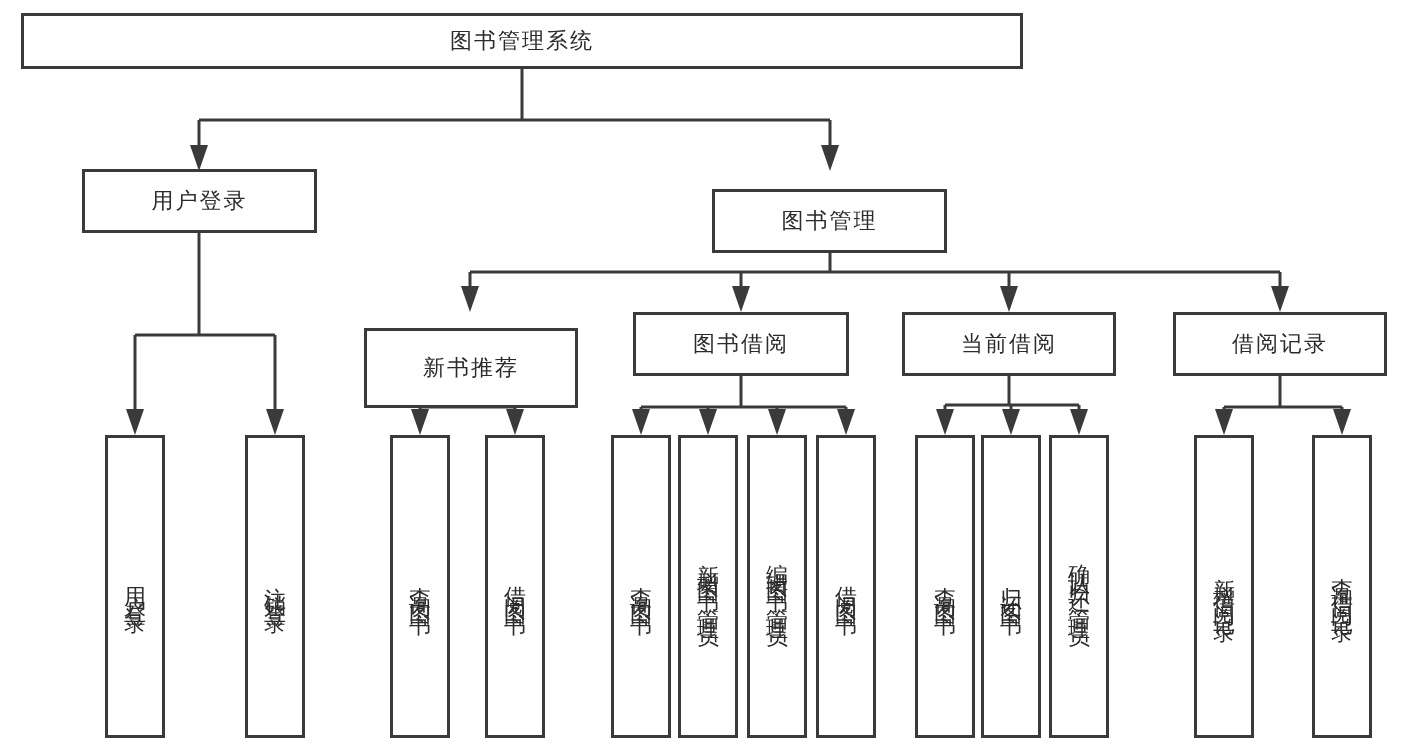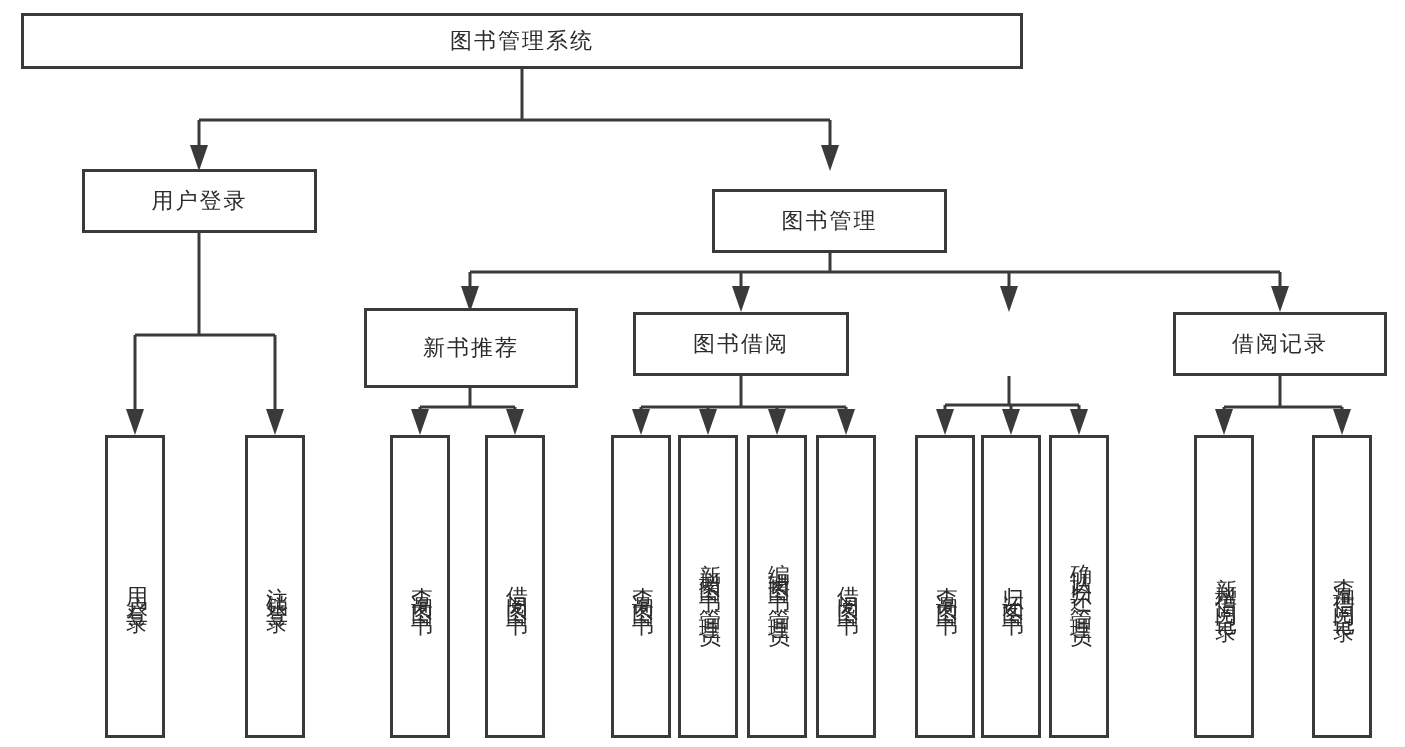--- a/index.html
+++ b/index.html
@@ -6,21 +6,21 @@
     margin: 0;
     padding: 0;
     background: #ffffff;
   }
   #stage {
     position: relative;
     width: 1405px;
     height: 747px;
     background: #ffffff;
     overflow: hidden;
-    font-family: Liberation Mono, monospace;
+    font-family: Liberation Sans, sans-serif;
     color: #2b2b2b;
   }
   #connectors {
     position: absolute;
     left: 0;
     top: 0;
     z-index: 1;
   }
   .node {
     position: absolute;
@@ -42,21 +42,21 @@
     line-height: 1;
     white-space: normal;
     font-size: 22px;
   }
   
   .n-root   { left: 21px;   top: 13px;  width: 1002px; height: 56px; }
   
   .n-l1-a   { left: 82px;   top: 169px; width: 235px;  height: 64px; }
   .n-l1-b   { left: 712px;  top: 169px; width: 235px;  height: 64px; margin-top: 20px; }
   
-  .n-l2-a   { left: 364px;  top: 308px; width: 214px;  height: 80px; }
+  .n-l2-a   { left: 364px;  top: 328px; width: 214px;  height: 80px; }
   .n-l2-b   { left: 633px;  top: 312px; width: 216px;  height: 64px; }
   .n-l2-c   { left: 902px;  top: 312px; width: 214px;  height: 64px; }
   .n-l2-d   { left: 1173px; top: 312px; width: 214px;  height: 64px; }
   
   .leaf     { top: 435px; width: 60px; height: 303px; }
   .n-lf-a1  { left: 105px; }
   .n-lf-a2  { left: 245px; }
   .n-lf-b1  { left: 390px; }
   .n-lf-b2  { left: 485px; }
   .n-lf-c1  { left: 611px; }
@@ -121,20 +121,21 @@
     <polygon fill="#3a3a3a" stroke="none" points="1342,435 1333,409 1351,409"></polygon>
   </svg>
 
   <div class="node n-root">图书管理系统</div>
 
   <div class="node n-l1-a">用户登录</div>
   <div class="node n-l1-b">图书管理</div>
 
   <div class="node n-l2-a">新书推荐</div>
   <div class="node n-l2-b">图书借阅</div>
+  <div class="node n-l2-c">当前借阅</div>
   <div class="node n-l2-d">借阅记录</div>
 
   <div class="node leaf n-lf-a1">用户登录</div>
   <div class="node leaf n-lf-a2">注销登录</div>
 
   <div class="node leaf n-lf-b1">查询图书</div>
   <div class="node leaf n-lf-b2">借阅图书</div>
 
   <div class="node leaf n-lf-c1">查询图书</div>
   <div class="node leaf n-lf-c2">新增图书（管理员）</div>

